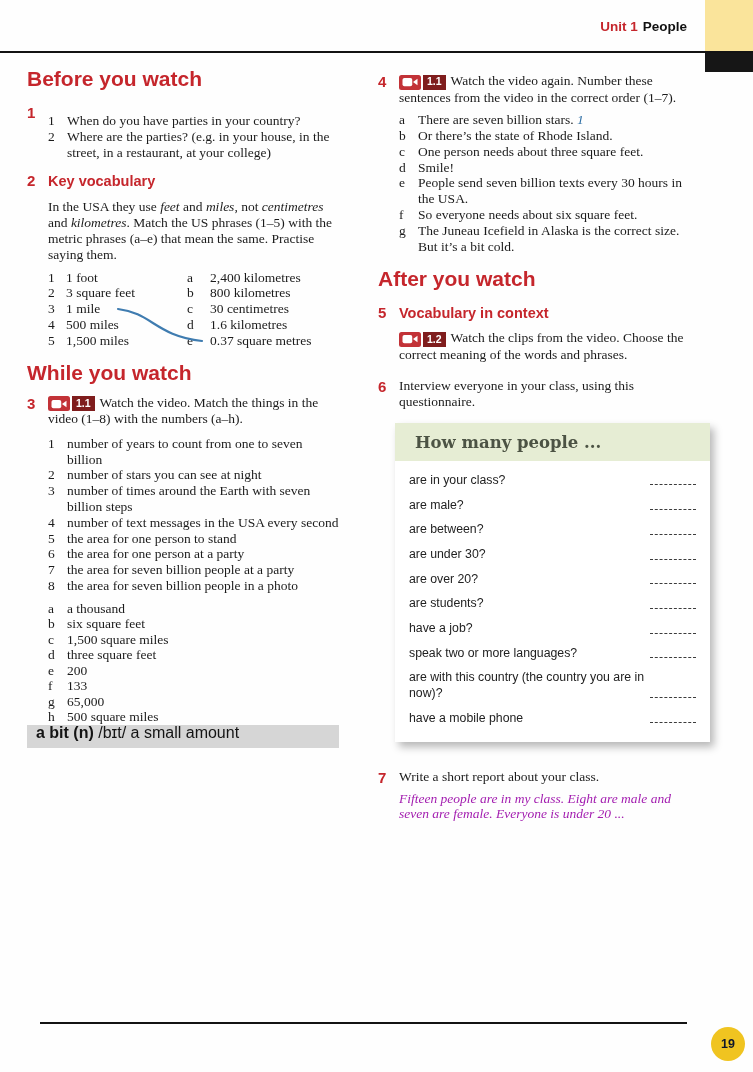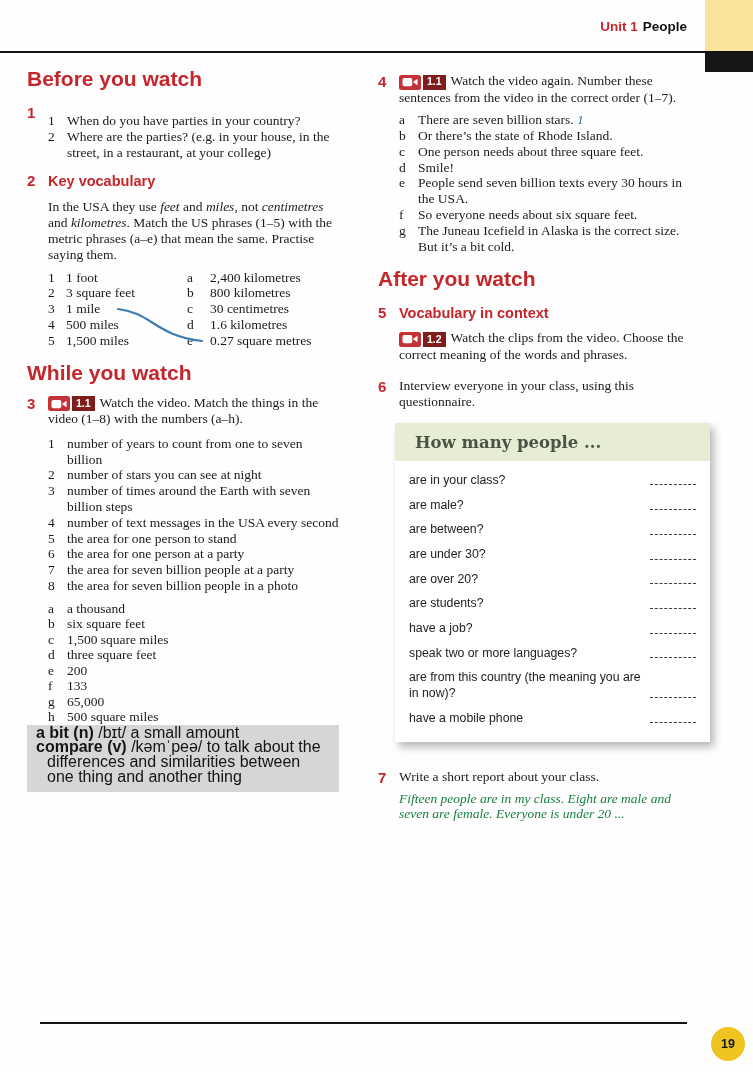--- a/index.html
+++ b/index.html
@@ -50,21 +50,21 @@
 
   
   .quiz-card { margin:14px 0 0 17px; width:315px; background:#fff; box-shadow:4px 5px 8px rgba(0,0,0,0.28); }
   .quiz-head { background:#e6edd4; padding:10px 20px 9px; }
   .quiz-title { font-family:"DejaVu Serif",serif; font-weight:bold; font-size:16.5px; color:#4c5344; }
   .quiz-body { padding:7px 14px 11px; font-family:"Liberation Sans",sans-serif; }
   .qrow { display:flex; align-items:flex-end; justify-content:space-between; padding:4.6px 0; }
   .qlabel { font-size:12.3px; line-height:15.5px; color:#222; max-width:238px; }
   .qline { flex:0 0 46px; border-bottom:1.6px dashed #3c3c3c; height:2px; margin-bottom:3px; }
 
-  .example { margin-top:6px; font-style:italic; color:#15803d; }
+  .example { margin-top:6px; font-style:italic; color:#a21caf; }
   .ans { font-style:italic; color:#2f6fa5; }
 
   
   .footer-rule { position:absolute; top:1022px; left:40px; width:647px; height:2px; background:#131313; }
   .page-circle { position:absolute; top:1027px; left:711px; width:34px; height:34px; border-radius:50%; background:#f0c420; display:flex; align-items:center; justify-content:center; font-family:"Liberation Sans",sans-serif; font-weight:bold; font-size:12.5px; color:#0f172a; }
 
   .mt14 { margin-top:14px; } .mt13 { margin-top:13px; } .mt12 { margin-top:12px; }
   .mt11 { margin-top:11px; } .mt9 { margin-top:9px; } .mt8 { margin-top:8px; }
   .mt7 { margin-top:7px; } .mt15 { margin-top:15px; }
   .mt27 { margin-top:27px; }
@@ -129,21 +129,21 @@
           <div class="mrow">
             <span class="mn">4</span>
               <span class="mus">500 miles</span>
               <span class="ml">d</span>
               <span class="mm">1.6 kilometres</span>
           </div>
           <div class="mrow">
             <span class="mn">5</span>
               <span class="mus">1,500 miles</span>
               <span class="ml">e</span>
-              <span class="mm">0.27 square metres</span>
+              <span class="mm">0.37 square metres</span>
           </div>
         </div>
       </div>
     </div>
 
     <h1 class="sec mt13">While you watch</h1>
 
     <div class="ex mt11">
       <span class="exnum">3</span>
       <div class="exbody">
@@ -224,21 +224,20 @@
           <div class="lrow opt">
               <span class="n">h</span>
               <span class="t">500 square miles</span>
             </div>
         </div>
       </div>
     </div>
 
     <div class="vocab-box">
       <p class="ventry"><b>a bit (n)</b> <span>/bɪt/</span> <span>a small amount</span></p>
-      <p class="ventry"><b>compare (v)</b> <span>/kəmˈpeə/</span> <span>to talk about the differences and similarities between one thing and another thing</span></p>
     </div>
   </div>
 
   <svg class="match-svg" width="100" height="48" viewBox="0 0 100 48">
     <path d="M8,9 C42,13 46,36 92,41" fill="none" stroke="#3f7cb0" stroke-width="2.2" stroke-linecap="round"></path>
   </svg>
 
   <div class="col col-right">
 
     <div class="ex" style="margin-top:5px;">
@@ -343,21 +342,21 @@
           </div>
         <div class="qrow">
             <span class="qlabel">have a job?</span>
             <span class="qline"></span>
           </div>
         <div class="qrow">
             <span class="qlabel">speak two or more languages?</span>
             <span class="qline"></span>
           </div>
         <div class="qrow">
-            <span class="qlabel">are from this country (the meaning you are in now)?</span>
+            <span class="qlabel">are with this country (the country you are in now)?</span>
             <span class="qline"></span>
           </div>
         <div class="qrow">
             <span class="qlabel">have a mobile phone</span>
             <span class="qline"></span>
           </div>
       </div>
     </div>
 
     <div class="ex mt27">

